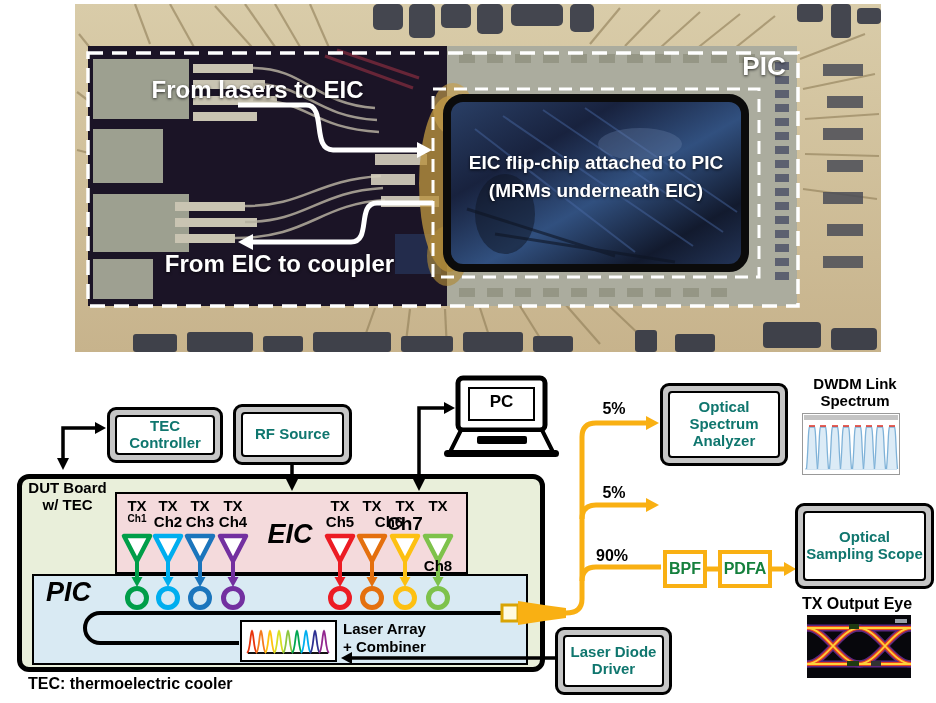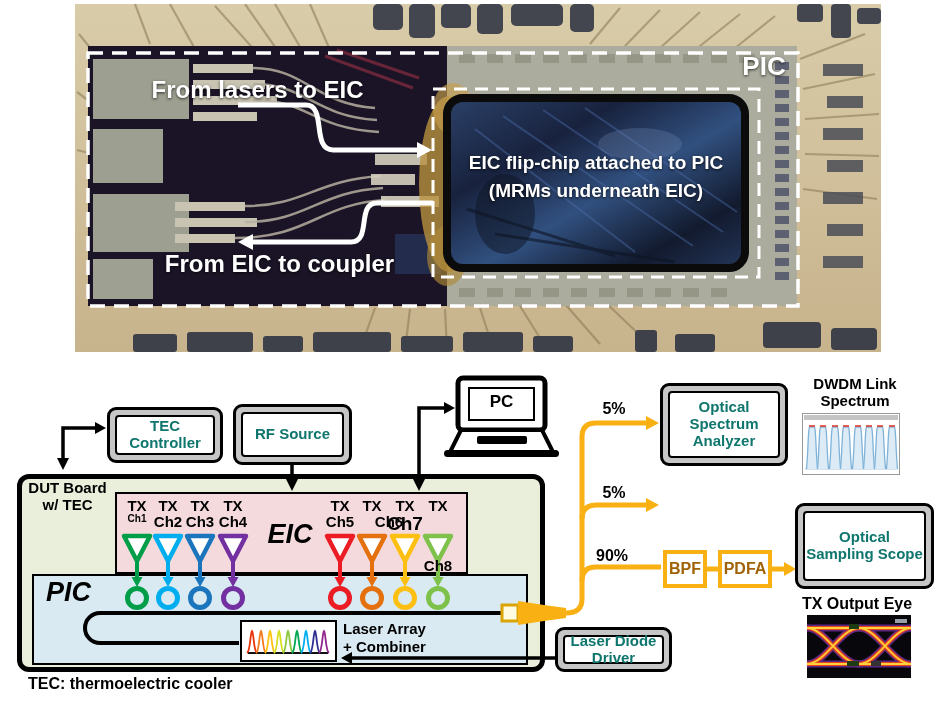--- a/index.html
+++ b/index.html
@@ -9,21 +9,21 @@
   .overlay{position:absolute;left:0;top:0;z-index:5;pointer-events:none;}
   .lbl{position:absolute;font-weight:bold;color:#000;z-index:10;}
   .ctr{display:flex;align-items:center;justify-content:center;text-align:center;}
   .ibox{position:absolute;box-sizing:border-box;background:#c6c6c6;border:3px solid #000;
         border-radius:9px;padding:5px;z-index:10;}
   .ibox-in{box-sizing:border-box;width:100%;height:100%;background:#fff;border:2.5px solid #000;
         border-radius:4px;display:flex;align-items:center;justify-content:center;
         text-align:center;font-weight:bold;font-size:15px;line-height:1.12;color:#0f766e;}
   .ybox{position:absolute;box-sizing:border-box;background:#fff;border:4px solid #F9B013;
         display:flex;align-items:center;justify-content:center;font-weight:bold;
-        font-size:16px;color:#a16207;z-index:10;}
+        font-size:16px;color:#15803d;z-index:10;}
   .photo{position:absolute;left:75px;top:4px;width:806px;height:348px;z-index:2;}
   .photo .wlbl{position:absolute;color:#fff;font-weight:bold;z-index:4;
         text-shadow:0 1px 3px rgba(0,0,0,.75);}
   .laserbox{position:absolute;left:240px;top:620px;width:97px;height:42px;background:#fff;
         border:2.5px solid #000;box-sizing:border-box;z-index:6;}
   .inset{position:absolute;z-index:10;}
 </style>
 </head>
 <body>
 
@@ -327,21 +327,21 @@
     <div class="ibox-in">RF Source</div>
   </div>
   <div class="lbl ctr" style="left:458px;top:392px;width:87px;font-size:17px;">PC</div>
 
   <div class="ibox" style="left:660px;top:383px;width:128px;height:83px;">
     <div class="ibox-in">Optical Spectrum Analyzer</div>
   </div>
   <div class="ibox" style="left:795px;top:503px;width:139px;height:86px;">
     <div class="ibox-in">Optical Sampling Scope</div>
   </div>
-  <div class="ibox" style="left:555px;top:627px;width:117px;height:45px;">
+  <div class="ibox" style="left:555px;top:627px;width:117px;height:68px;">
     <div class="ibox-in">Laser Diode Driver</div>
   </div>
   <div class="ybox" style="left:663px;top:550px;width:44px;height:38px;">
     <span>BPF</span>
   </div>
   <div class="ybox" style="left:718px;top:550px;width:54px;height:38px;">
     <span>PDFA</span>
   </div>
 
   <div class="lbl ctr" style="left:592px;top:400px;width:44px;font-size:16px;">5%</div>

